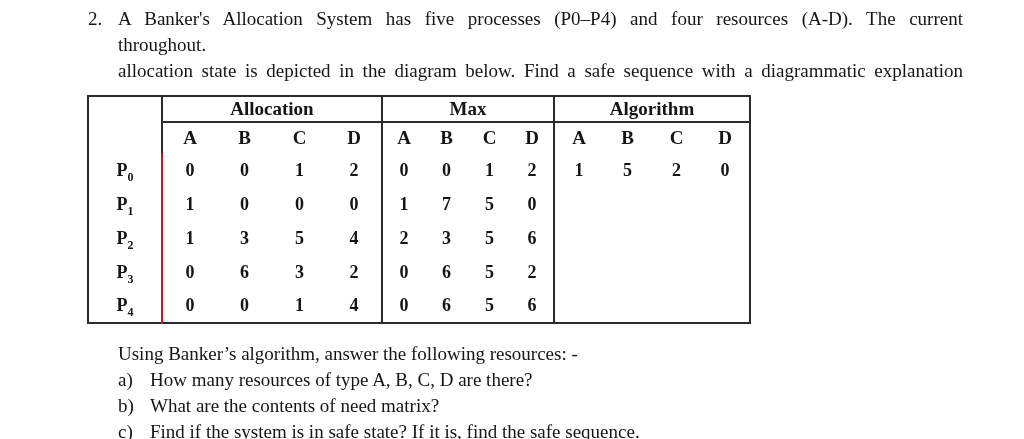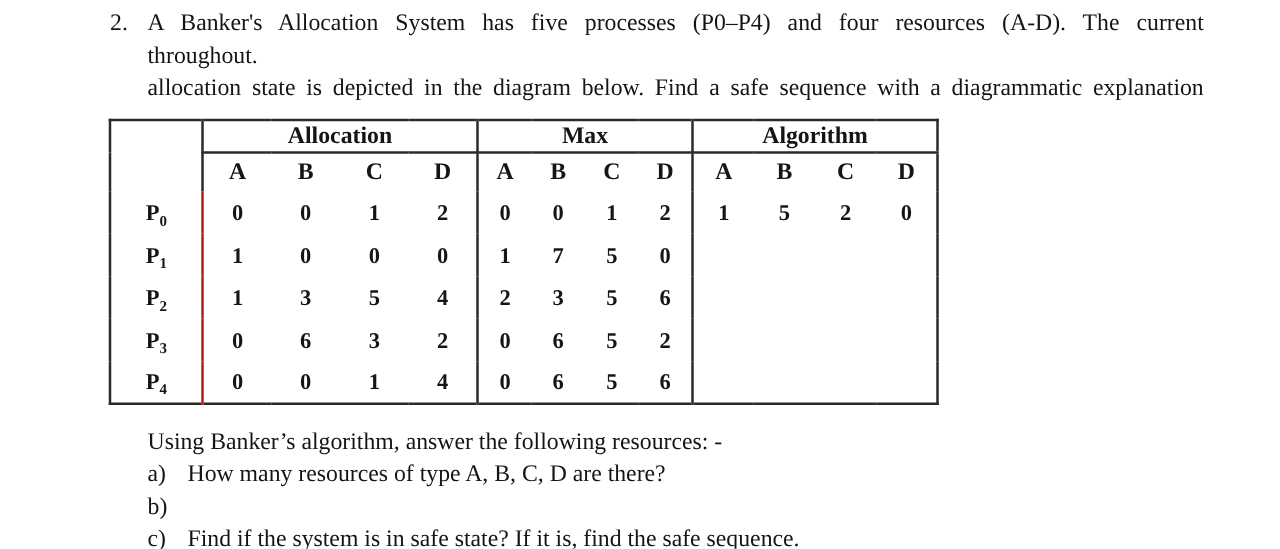--- a/index.html
+++ b/index.html
@@ -173,20 +173,21 @@
     </table>
 
   <div class="followup">
     <div class="fu-intro">Using Banker’s algorithm, answer the following resources: -</div>
     <div class="fu-item">
       <span class="fu-label">a)</span>
       <span class="fu-text">How many resources of type A, B, C, D are there?</span>
     </div>
     <div class="fu-item">
       <span class="fu-label">b)</span>
+      <span class="fu-text">What are the contents of need matrix?</span>
     </div>
     <div class="fu-item">
       <span class="fu-label">c)</span>
       <span class="fu-text">Find if the system is in safe state? If it is, find the safe sequence.</span>
     </div>
   </div>
 
 </div>
 
 </body></html>

